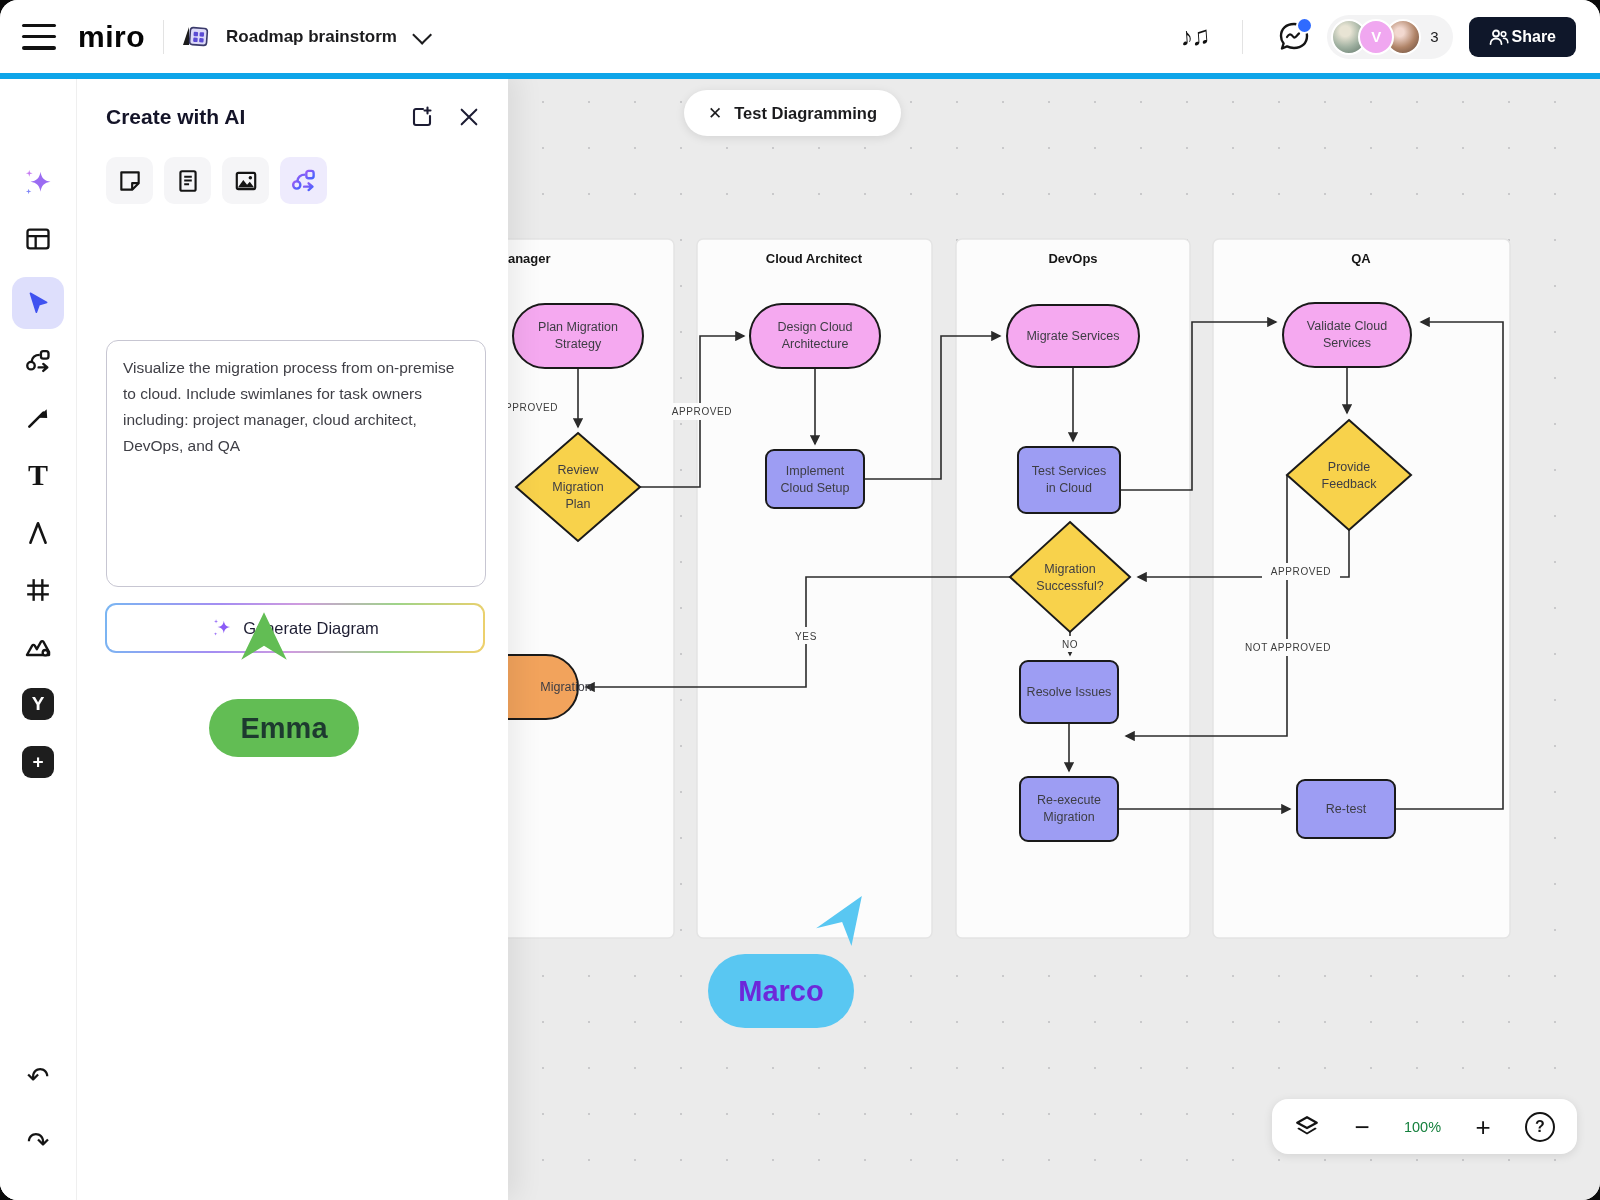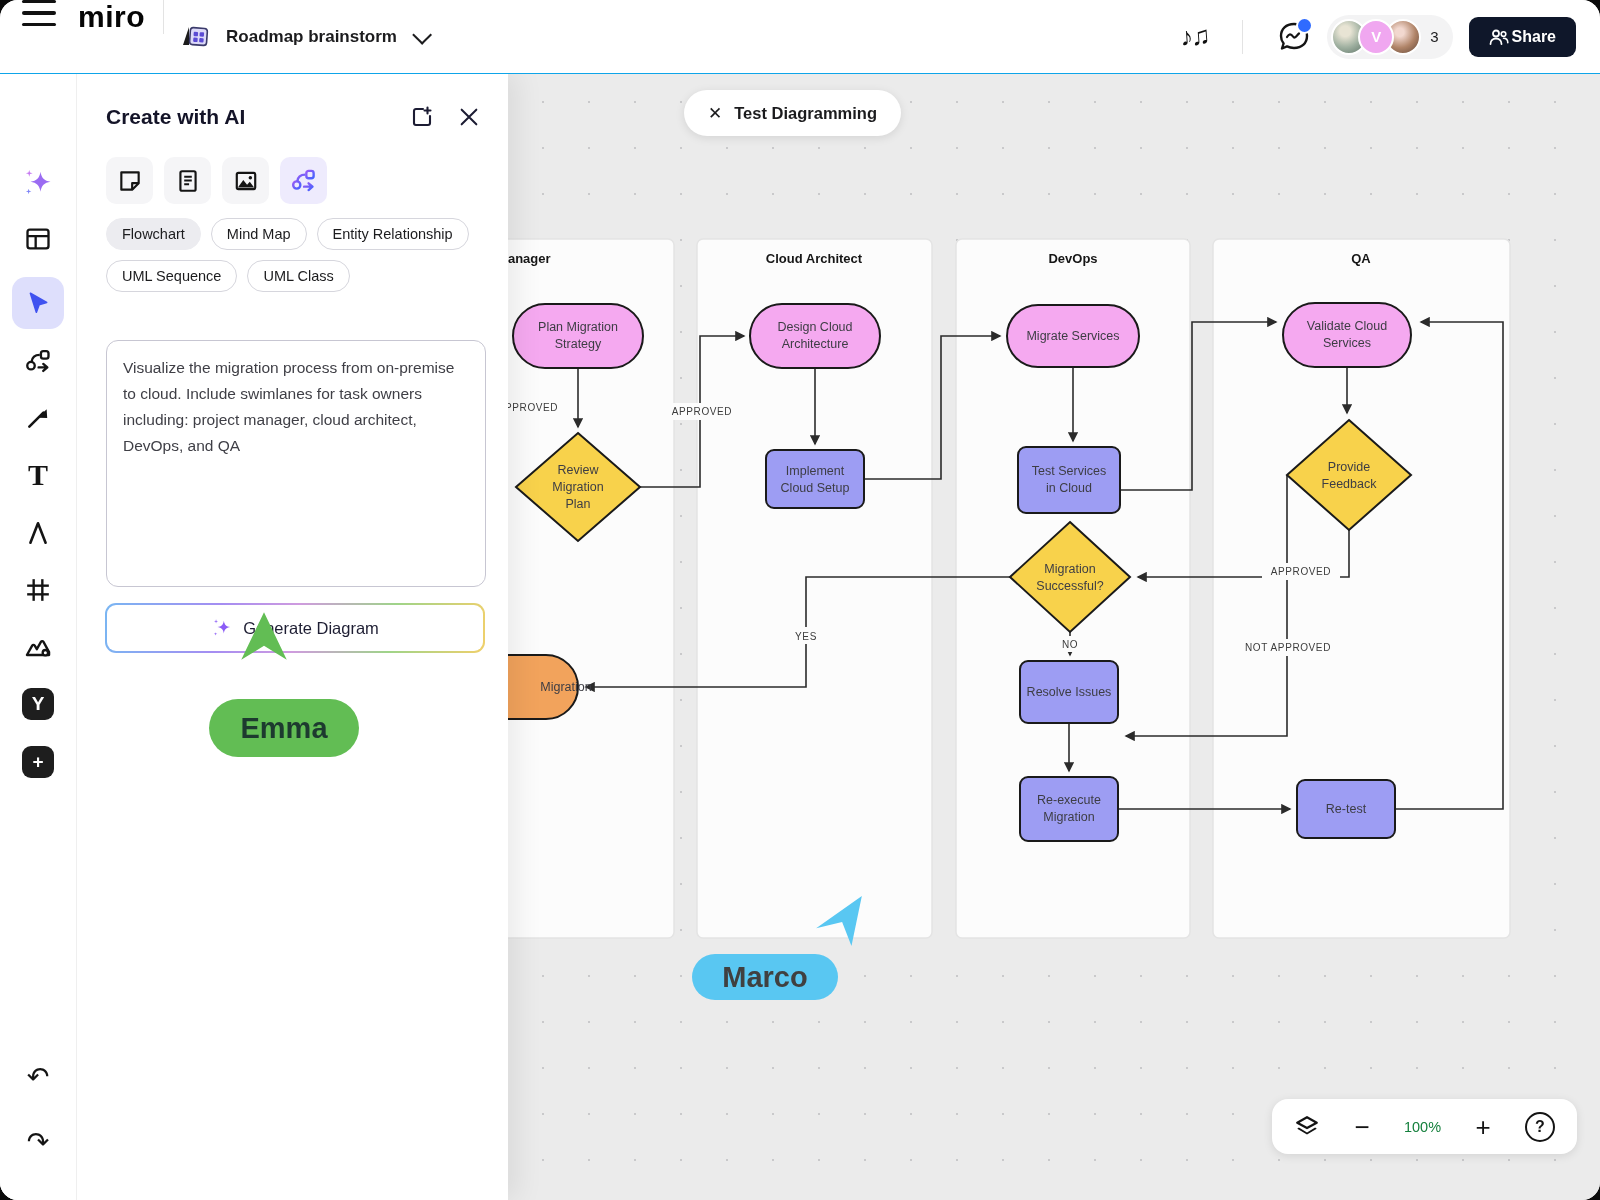--- a/index.html
+++ b/index.html
@@ -1,20 +1,20 @@
 <!DOCTYPE html>
 <html><head>
 <meta charset="utf-8">
 <style>
   html,body{margin:0;padding:0;background:#0b0b0b;font-family:"Liberation Sans",sans-serif;}
   .app{position:relative;width:1600px;height:1200px;margin:0 auto;background:#ebebeb;border-radius:18px;overflow:hidden;}
 
   
   .topbar{position:absolute;left:0;top:0;width:1600px;height:73px;background:#fff;z-index:40;
-          display:flex;border-bottom:1px solid #0ea5e9;}
+          display:flex;align-items:center;border-bottom:6px solid #0ea5e9;}
   .hamburger{width:34px;height:26px;margin-left:22px;display:flex;flex-direction:column;justify-content:space-between;cursor:pointer;}
   .hamburger span{display:block;height:3.2px;background:#111;border-radius:2px;}
   .logo{font-size:30px;font-weight:700;color:#050505;letter-spacing:.5px;margin-left:22px;}
   .tb-divider{width:1px;height:34px;background:#e3e3e3;margin:0 18px;}
   .board-chip{display:flex;align-items:center;gap:16px;cursor:pointer;}
   .board-name{font-size:17px;font-weight:600;color:#1c1c1e;}
   .chev{width:12px;height:12px;border-right:2.2px solid #1c1c1e;border-bottom:2.2px solid #1c1c1e;transform:rotate(45deg) translateY(-3px);}
   .tb-right{margin-left:auto;display:flex;align-items:center;gap:16px;margin-right:24px;}
   .notes-glyph{font-size:26px;color:#101010;letter-spacing:-2px;transform:rotate(-4deg);}
   .chat-wrap{position:relative;width:34px;height:34px;}
@@ -73,21 +73,21 @@
   .node-t{font-size:12.5px;fill:#3d3d44;text-anchor:middle;}
   .edge{fill:none;stroke:#2b2b2b;stroke-width:1.6;}
   .elabel{font-size:10px;fill:#3c3c3c;letter-spacing:.6px;text-anchor:middle;}
   .lblbg{fill:#fcfcfc;}
 
   
   .cursor{position:absolute;z-index:60;}
   .name-pill{position:absolute;z-index:60;border-radius:999px;display:flex;align-items:center;justify-content:center;
              font-size:29px;font-weight:600;}
   .emma-pill{left:209px;top:699px;width:150px;height:58px;background:#62bd54;color:#1d3a2f;}
-  .marco-pill{left:692px;top:954px;width:146px;height:46px;background:#59c7f2;color:#404040;}
+  .marco-pill{left:708px;top:954px;width:146px;height:74px;background:#59c7f2;color:#6d28d9;}
 
   
   .zoombar{position:absolute;right:23px;bottom:46px;width:305px;height:55px;background:#fff;border-radius:16px;z-index:10;
            box-shadow:0 2px 10px rgba(0,0,0,.10);display:flex;align-items:center;justify-content:space-between;padding:0 22px;box-sizing:border-box;}
   .zb{font-size:26px;color:#141414;cursor:pointer;line-height:1;font-weight:500;}
   .zoom-val{font-size:14.5px;color:#15803d;}
   .help-circle{width:26px;height:26px;border:2.4px solid #141414;border-radius:50%;display:flex;align-items:center;justify-content:center;
                font-size:16px;font-weight:700;color:#141414;cursor:pointer;}
 </style>
 </head>
@@ -386,27 +386,20 @@
             </linearGradient>
           </defs>
           <circle cx="6" cy="16" r="3.2" fill="none" stroke="url(#pg)" stroke-width="2.1"></circle>
           <rect x="14.5" y="3.5" width="6.5" height="6.5" rx="2" fill="none" stroke="url(#pg)" stroke-width="2.1"></rect>
           <path d="M6.5,12.8 C7,8.5 10,6.8 13.5,6.8" fill="none" stroke="url(#pg)" stroke-width="2.1"></path>
           <path d="M12.5,17.5 H19 M16.5,14.5 L20,17.5 L16.5,20.5" fill="none" stroke="url(#pg)" stroke-width="2.1" stroke-linecap="round" stroke-linejoin="round"></path>
         </svg>
       </div>
     </div>
 
-    <div class="chips">
-      <span class="chip selected">Flowchart</span>
-      <span class="chip">Mind Map</span>
-      <span class="chip">Entity Relationship</span>
-      <span class="chip">UML Sequence</span>
-      <span class="chip">UML Class</span>
-    </div>
 
     <textarea class="prompt-box" style="">Visualize the migration process from on-premise to cloud. Include swimlanes for task owners including: project manager, cloud architect, DevOps, and QA</textarea>
 
     <div class="gen-wrap">
       <div class="gen-inner">
         <svg width="22" height="22" viewBox="0 0 24 24">
           <path d="M14,4 C14.7,8.4 16.6,10.3 21,11 C16.6,11.7 14.7,13.6 14,18 C13.3,13.6 11.4,11.7 7,11 C11.4,10.3 13.3,8.4 14,4 Z" fill="#8b5cf6"></path>
           <path d="M5.5,2.5 L6,4.3 L7.8,4.8 L6,5.3 L5.5,7.1 L5,5.3 L3.2,4.8 L5,4.3 Z" fill="#8b5cf6"></path>
           <path d="M5,16.5 L5.4,18 L6.9,18.4 L5.4,18.8 L5,20.3 L4.6,18.8 L3.1,18.4 L4.6,18 Z" fill="#8b5cf6"></path>
         </svg>

